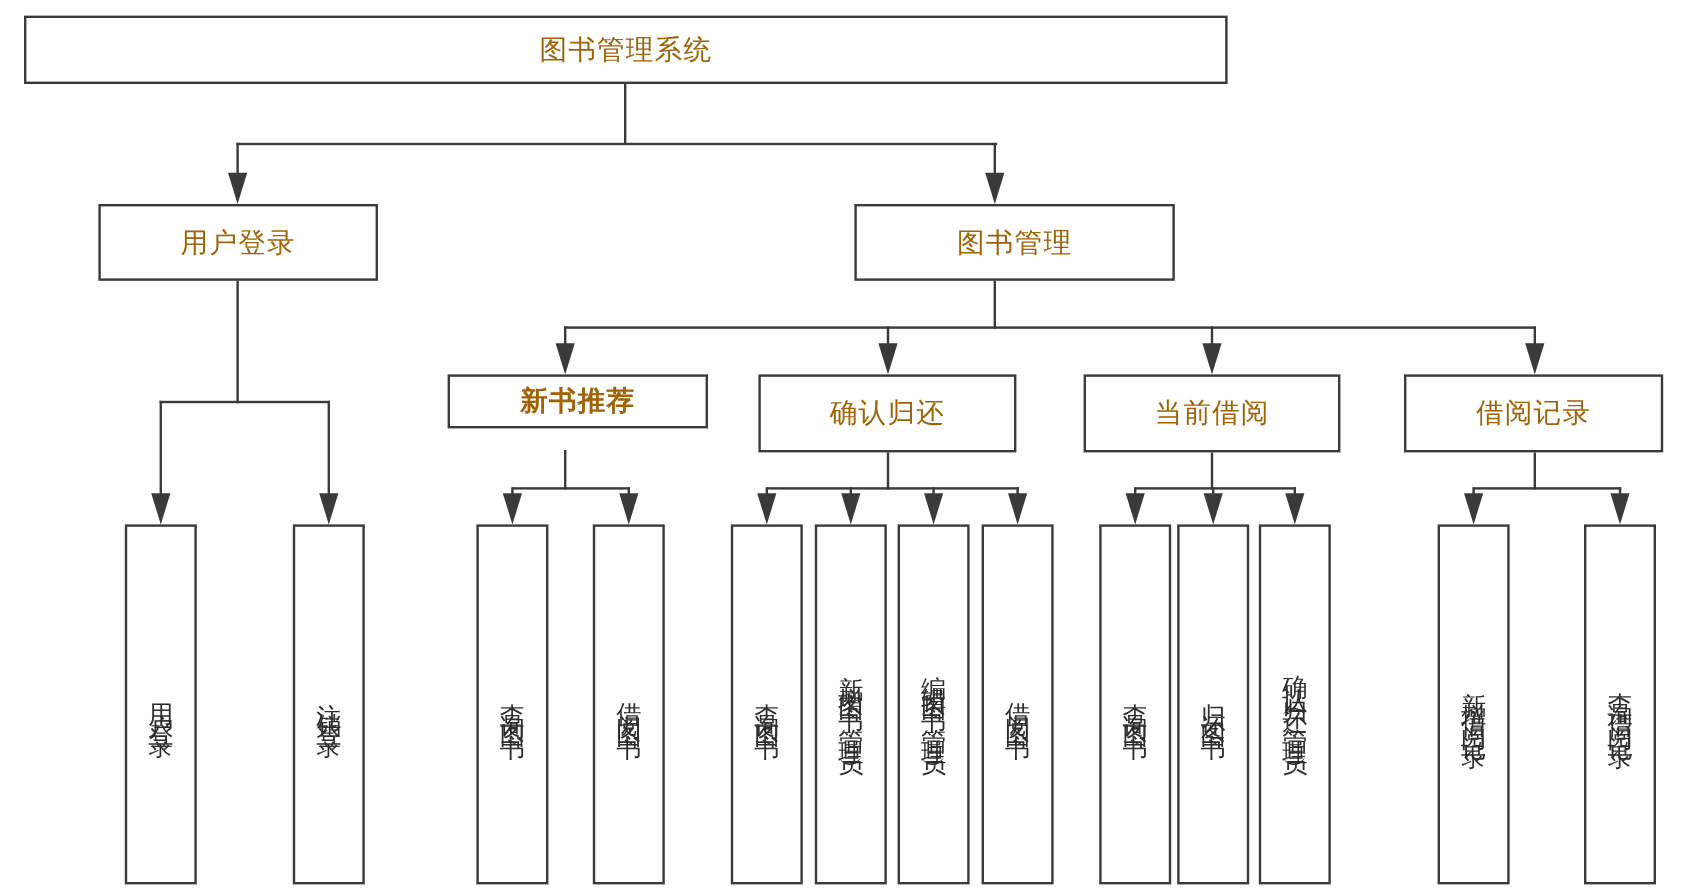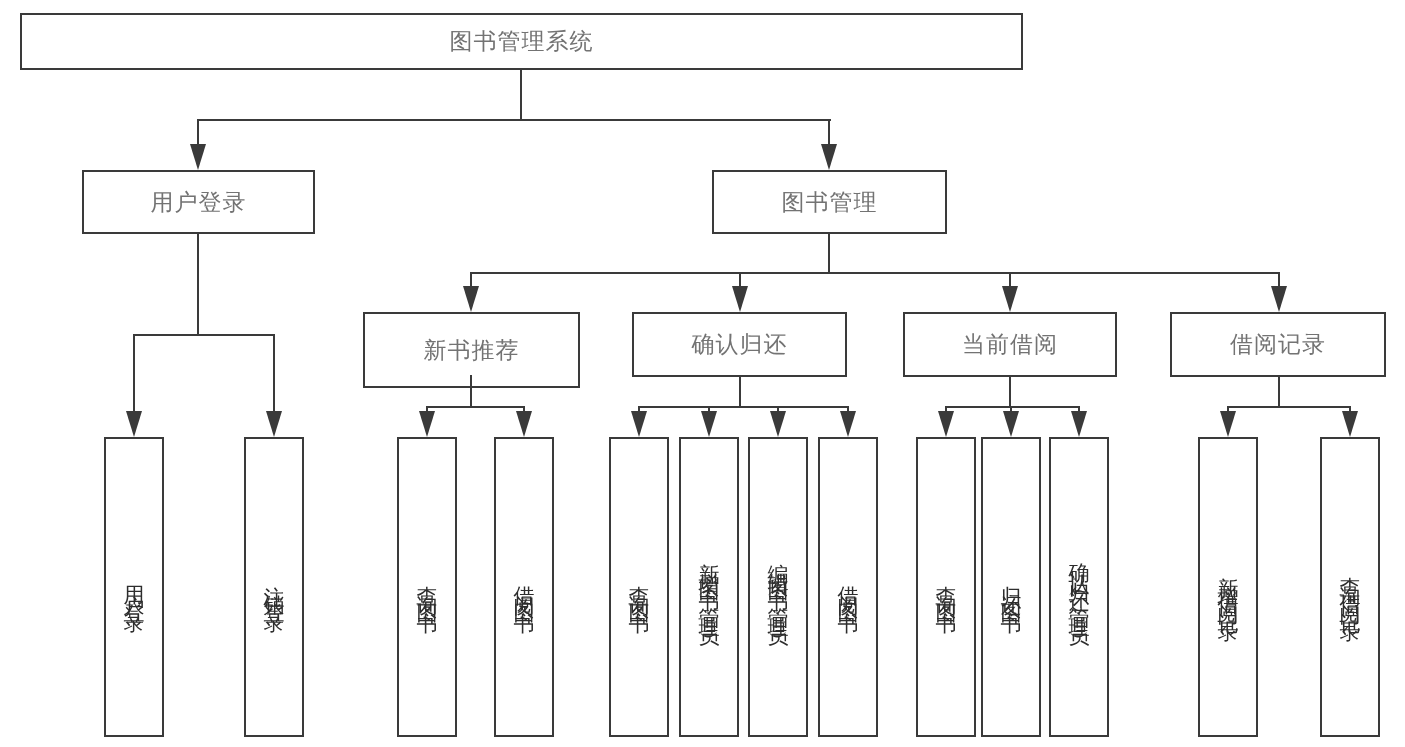--- a/index.html
+++ b/index.html
@@ -4,21 +4,21 @@
 <style>
   html,body { margin:0; padding:0; background:#ffffff; }
   #stage {
     position:relative; width:1405px; height:747px; background:#ffffff;
     font-family:"DejaVu Sans","Liberation Sans",sans-serif; overflow:hidden;
   }
   .box {
     position:absolute; box-sizing:border-box;
     border:2px solid #3a3a3a; background:#ffffff;
     display:flex; align-items:center; justify-content:center;
-    font-size:23px; color:#737373; letter-spacing:1px; white-space:nowrap;
+    font-size:23px; color:#a16207; letter-spacing:1px; white-space:nowrap;
   }
   .vbox {
     position:absolute; box-sizing:border-box;
     border:2px solid #3a3a3a; background:#ffffff;
   }
   .vtext {
     position:absolute; left:50%; top:50%; transform:translate(-50%,-50%);
     writing-mode:vertical-rl; text-orientation:mixed;
     font-size:21px; letter-spacing:9px; color:#2d2d2d; white-space:nowrap;
   }
@@ -47,21 +47,21 @@
   <div class="vl" style="left:520px; top:70px; height:50px;"></div>
   <div class="hl" style="left:197px; top:119px; width:634px;"></div>
   <div class="vl" style="left:197px; top:119px; height:28px;"></div>
   <div class="ah" style="left:190px; top:144px;"></div>
   <div class="vl" style="left:828px; top:119px; height:28px;"></div>
   <div class="ah" style="left:821px; top:144px;"></div>
 
   <div class="box" style="left:82px; top:170px; width:233px; height:64px;">
     <span>用户登录</span>
   </div>
-  <div class="box" style="left:712px; top:170px; width:235px; height:64px;">
+  <div class="box" style="left:712px; top:170px; width:267px; height:64px;">
     <span>图书管理</span>
   </div>
 
   <div class="vl" style="left:197px; top:234px; height:102px;"></div>
   <div class="hl" style="left:133px; top:334px; width:142px;"></div>
   <div class="vl" style="left:133px; top:334px; height:80px;"></div>
   <div class="ah" style="left:126px; top:411px;"></div>
   <div class="vl" style="left:273px; top:334px; height:80px;"></div>
   <div class="ah" style="left:266px; top:411px;"></div>
 
@@ -69,21 +69,21 @@
   <div class="hl" style="left:470px; top:272px; width:810px;"></div>
   <div class="vl" style="left:470px; top:272px; height:16px;"></div>
   <div class="ah" style="left:463px; top:286px;"></div>
   <div class="vl" style="left:739px; top:272px; height:16px;"></div>
   <div class="ah" style="left:732px; top:286px;"></div>
   <div class="vl" style="left:1009px; top:272px; height:16px;"></div>
   <div class="ah" style="left:1002px; top:286px;"></div>
   <div class="vl" style="left:1278px; top:272px; height:16px;"></div>
   <div class="ah" style="left:1271px; top:286px;"></div>
 
-  <div class="box" style="left:363px; top:312px; width:217px; height:76px;">
+  <div class="box" style="left:373px; top:312px; width:217px; height:45px;font-weight:bold;">
     <span>新书推荐</span>
   </div>
   <div class="box" style="left:632px; top:312px; width:215px; height:65px;">
     <span>确认归还</span>
   </div>
   <div class="box" style="left:1170px; top:312px; width:216px; height:65px;">
     <span>借阅记录</span>
   </div>
   <div class="box" style="left:903px; top:312px; width:214px; height:65px;">
     <span>当前借阅</span>

